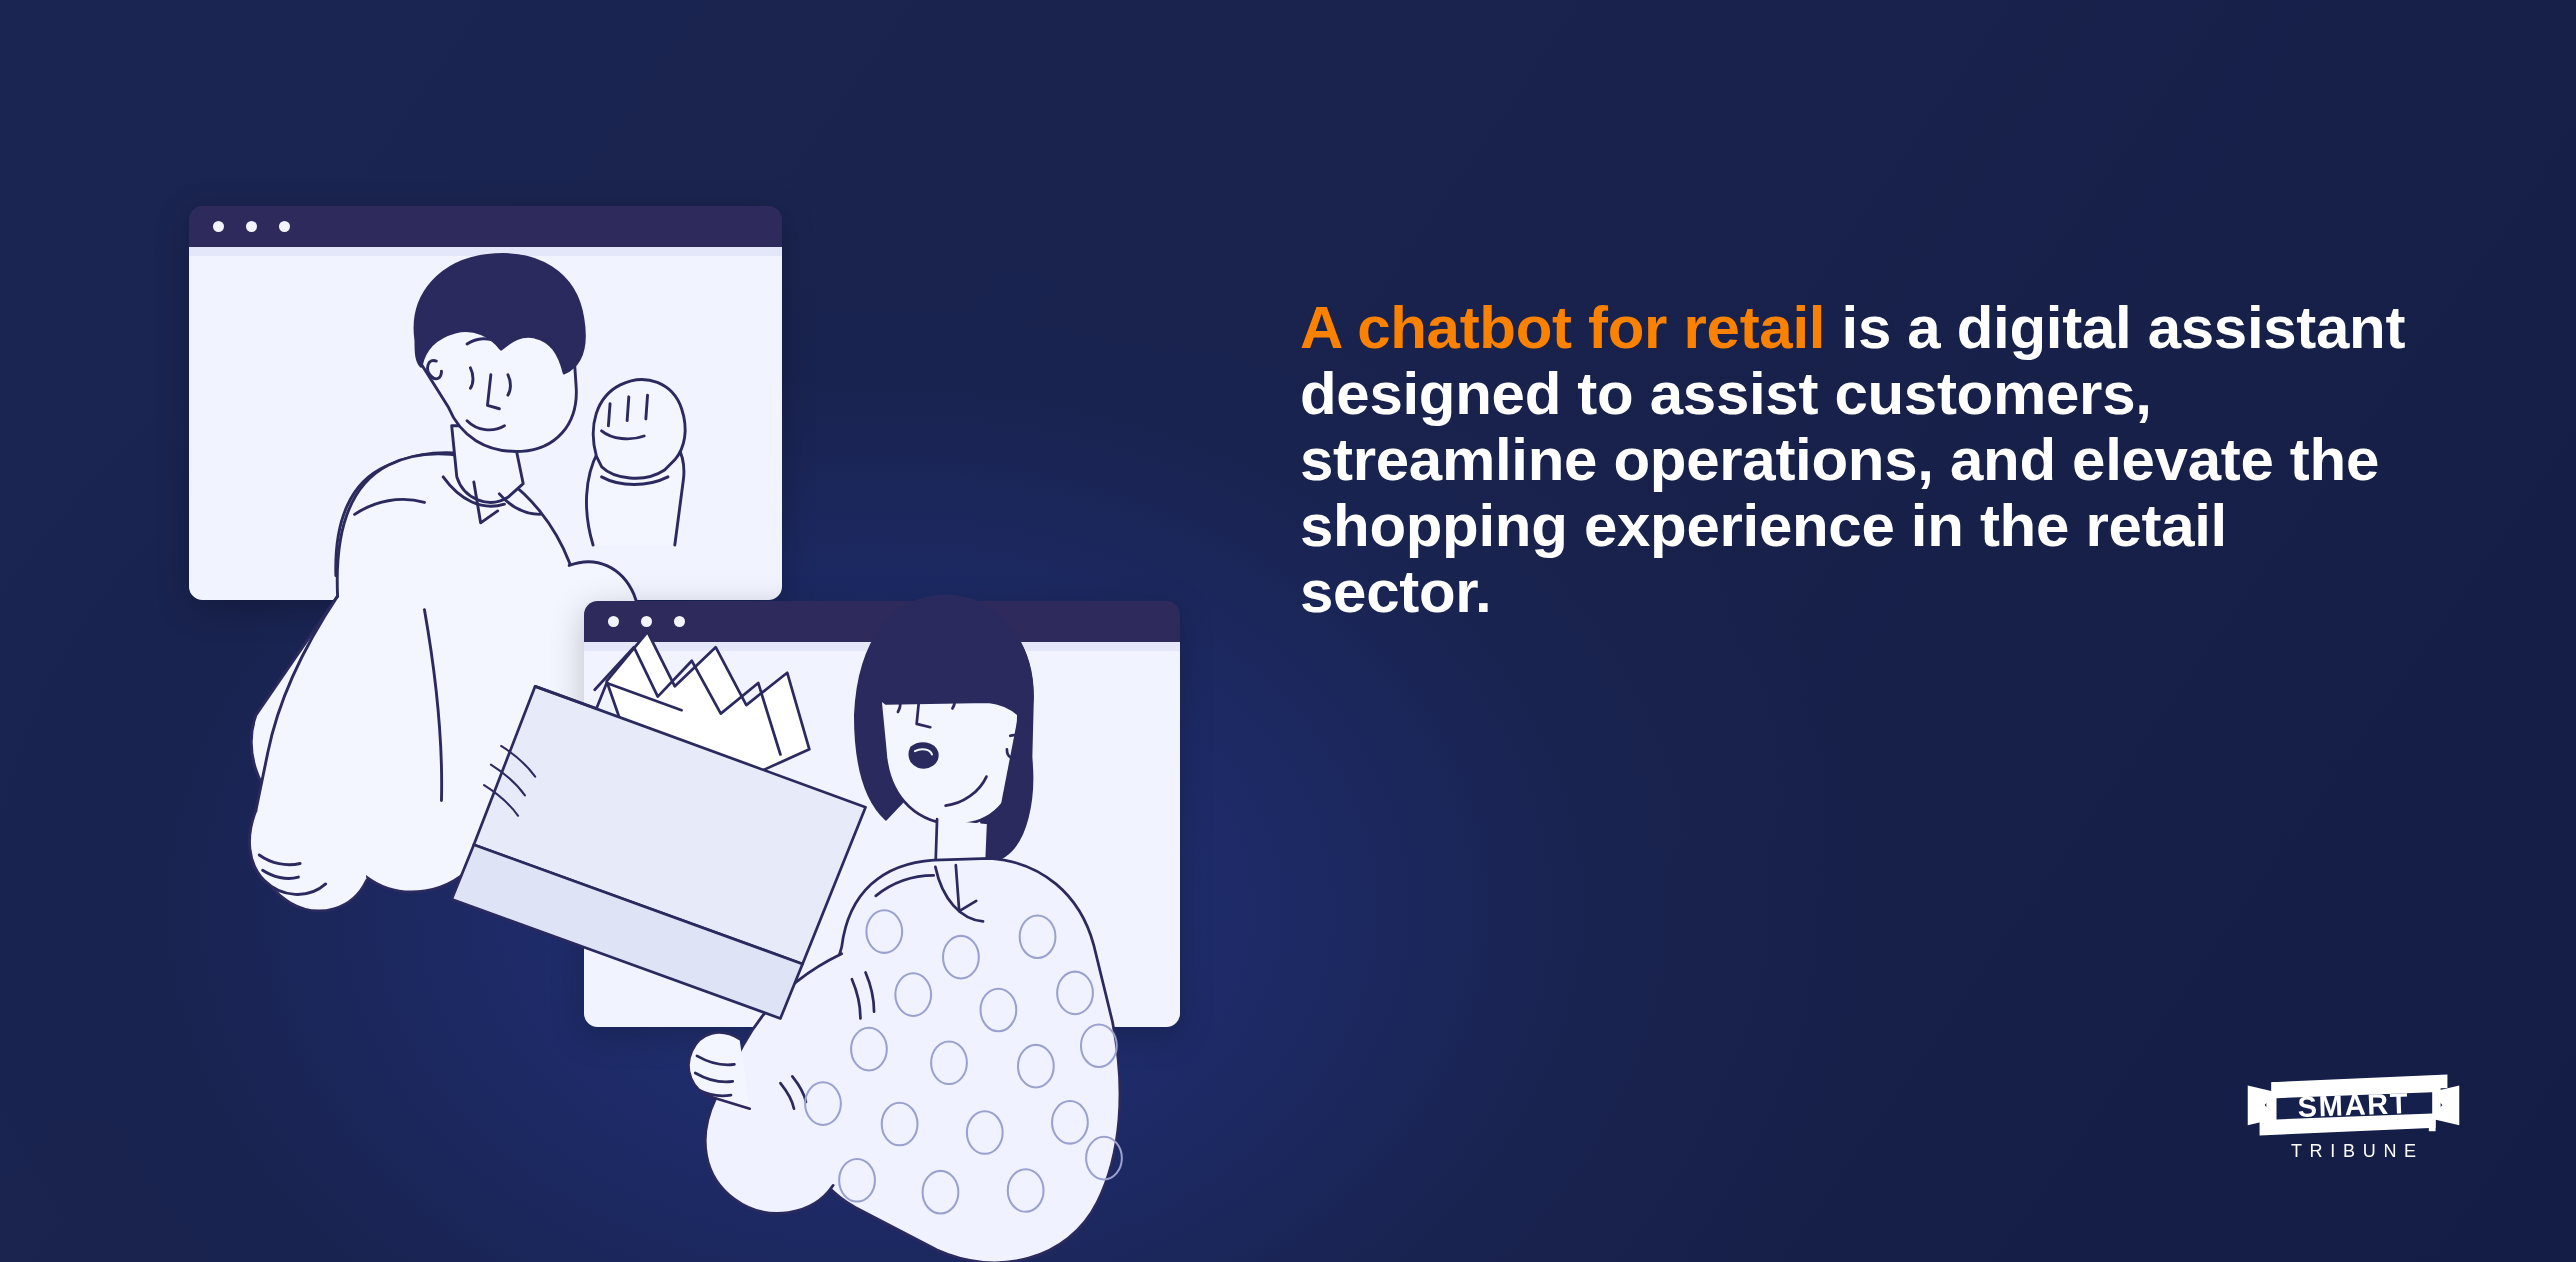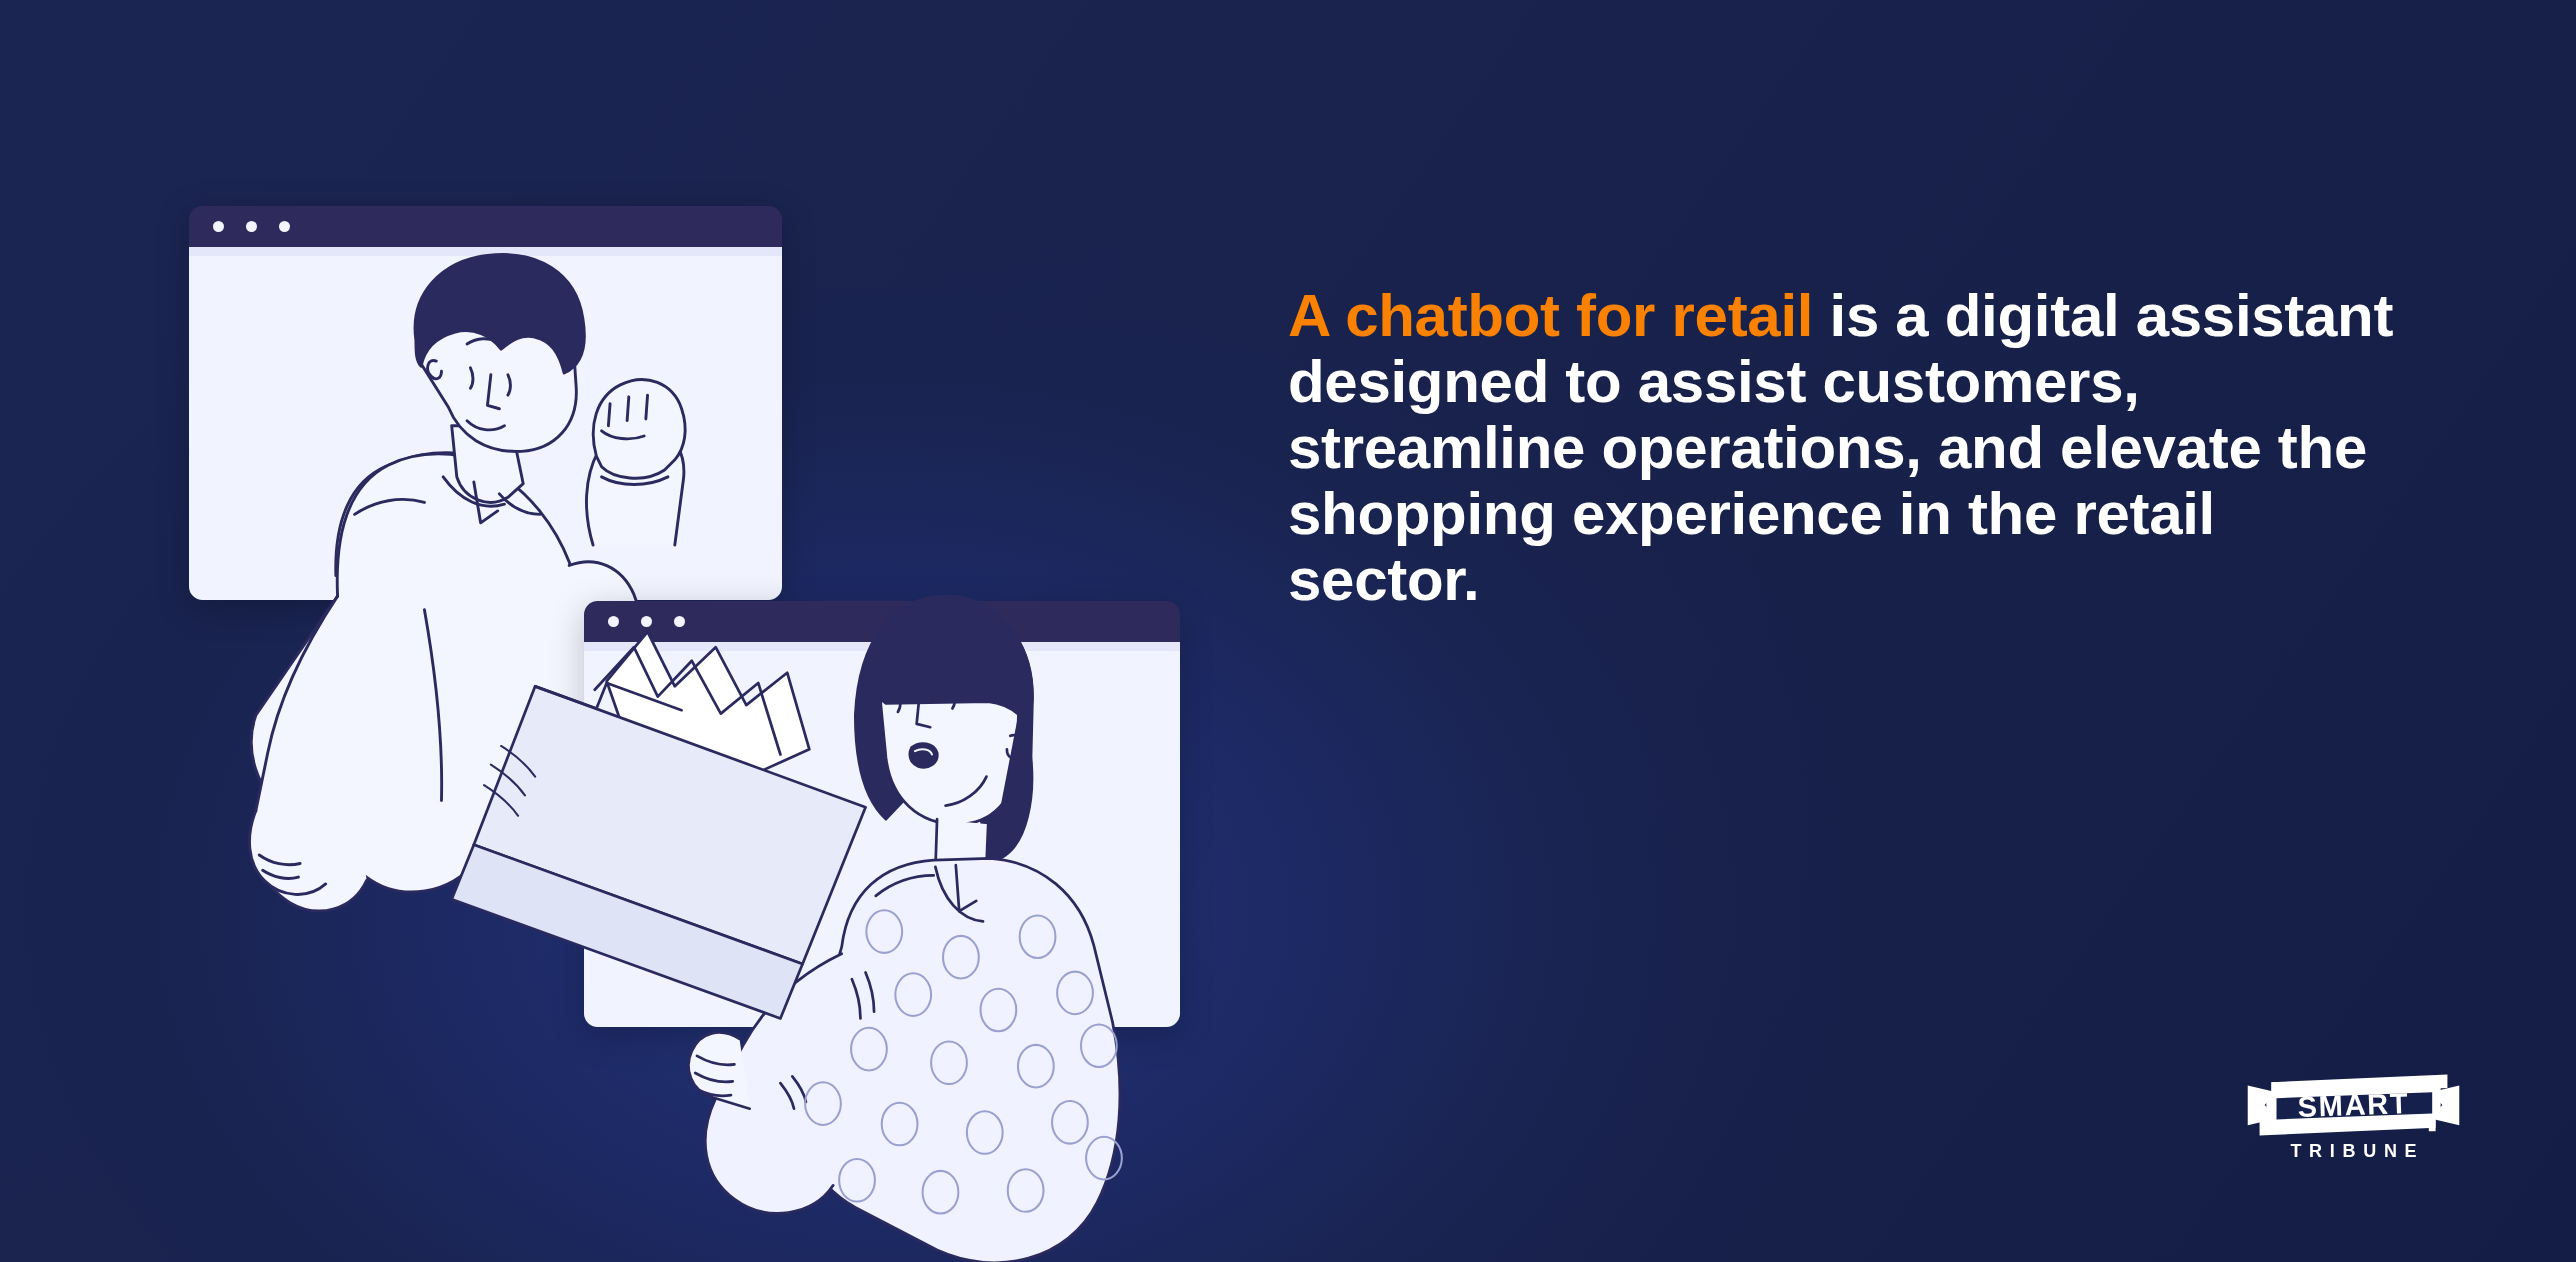--- a/index.html
+++ b/index.html
@@ -73,21 +73,21 @@
   #art-woman { z-index: 4; pointer-events: none; }
 
   
   .headline-block {
     position: absolute;
     left: 1288px;
     top: 283px;
     width: 1133px;
   }
   .headline {
-    margin: 0;
+    margin: 12px;
     color: #ffffff;
     font-size: 60px;
     line-height: 1.1;
     font-weight: 700;
     letter-spacing: -0.3px;
     font-family: "Liberation Sans", sans-serif;
   }
   .headline .hl-accent { color: #fa8200; }
 
   
@@ -97,21 +97,21 @@
     top: 1072px;
     width: 213px;
     height: 102px;
   }
   .logo-ribbon { display: block; width: 213px; height: 66px; }
   .logo-wordmark {
     display: block;
     text-align: center;
     color: #ffffff;
     font-size: 18px;
-    font-weight: 700;
+    font-weight: 400;
     letter-spacing: 7.7px;
     padding-left: 7.7px;
     margin-top: 3.4px;
     font-family: "Liberation Sans", sans-serif;
   }
 </style>
 </head>
 <body>
 
 <div class="canvas">

